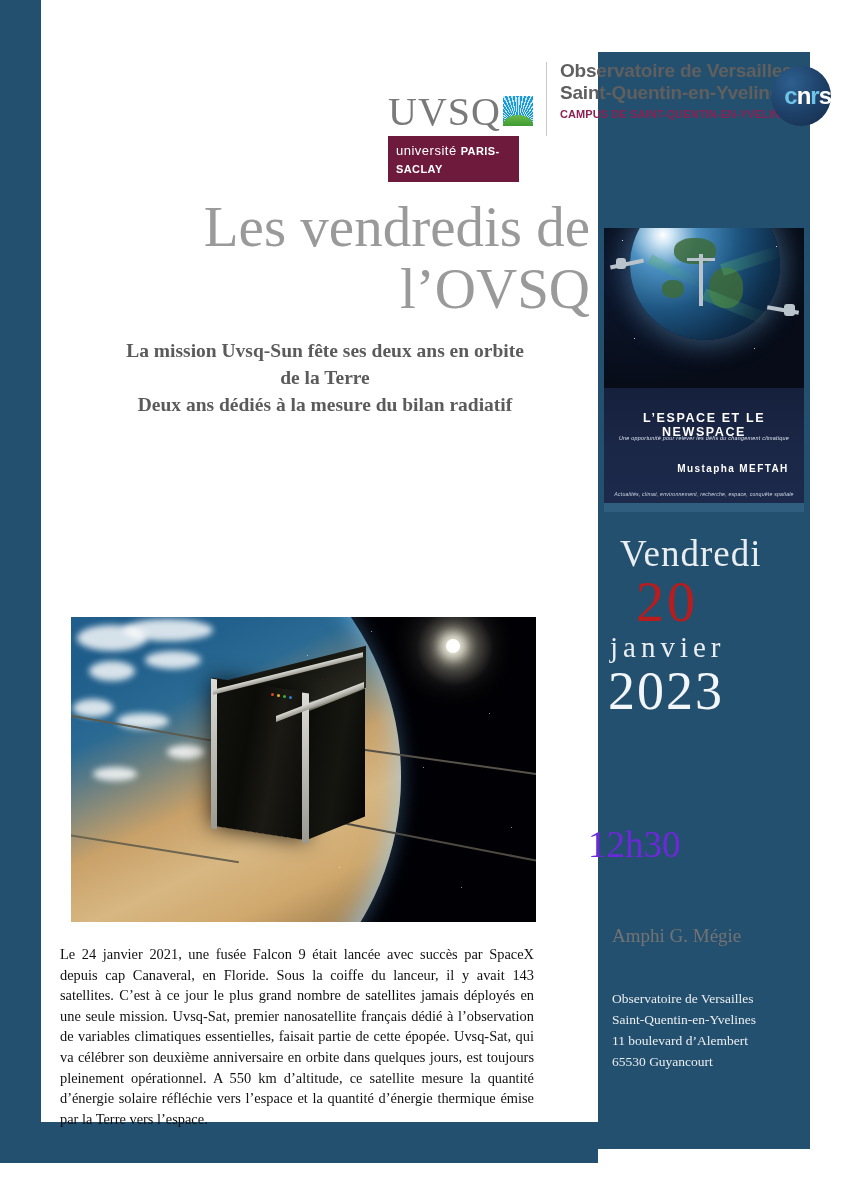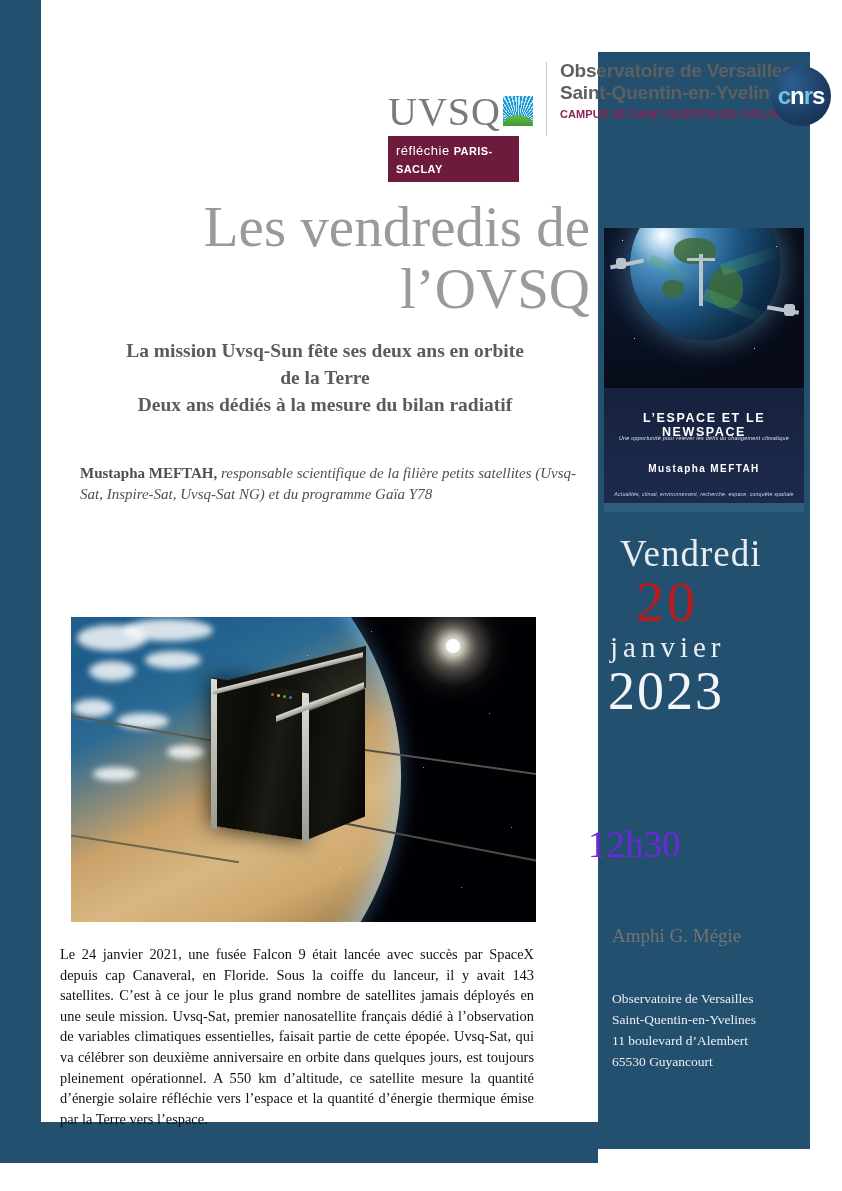--- a/index.html
+++ b/index.html
@@ -35,21 +35,21 @@
   .vrule{position:absolute;left:158px;top:2px;width:1px;height:74px;background:#c9c9c9;}
 
   .obs-block{position:absolute;left:172px;top:0px;width:240px;}
   .obs-l1,.obs-l2{font-family:"Liberation Sans",sans-serif;font-weight:700;font-size:19px;
                   color:#5f5f5f;line-height:22px;letter-spacing:-.2px;}
   .obs-l3{font-family:"Liberation Sans",sans-serif;font-weight:700;font-size:11px;
           color:#8c2152;letter-spacing:.1px;margin-top:4px;}
 
   .cnrs{position:absolute;left:383px;top:6px;width:60px;height:60px;border-radius:50%;
         background:radial-gradient(circle at 34% 28%, #2d5f8f 0%, #1d3f66 55%, #142b49 100%);
-        display:flex;align-items:center;justify-content:center;}
+        display:flex;align-items:center;justify-content:flex-end;}
   .cnrs span{font-family:"Liberation Sans",sans-serif;font-weight:700;font-size:24px;
              color:#ffffff;letter-spacing:-1px;}
   .cnrs .hl{color:#6fc3e8;}
 
   
   .title{position:absolute;left:120px;top:196px;width:470px;text-align:right;
          font-family:"Liberation Serif",serif;font-size:57px;line-height:62px;
          color:#9a9a9a;letter-spacing:0px;}
 
   
@@ -79,21 +79,21 @@
            transform-origin:left center;}
   .bk-star{position:absolute;width:1px;height:1px;background:#ffffff;opacity:.8;}
   .bk-title{position:absolute;left:0;top:183px;width:200px;text-align:center;
             font-family:"Liberation Sans",sans-serif;font-weight:700;font-size:12.5px;
             letter-spacing:1.6px;color:#ffffff;}
   .bk-sub{position:absolute;left:10px;top:207px;width:180px;text-align:center;
           font-family:"Liberation Sans",sans-serif;font-style:italic;font-size:5.4px;
           letter-spacing:.25px;color:#dbe3ee;}
   .bk-author{position:absolute;left:0;top:235px;width:200px;text-align:center;
              font-family:"Liberation Sans",sans-serif;font-weight:700;font-size:10px;
-             letter-spacing:1.4px;color:#ffffff;}
+             letter-spacing:1.4px;color:#ffffff;padding-left:29px;}
   .bk-kw{position:absolute;left:8px;top:263px;width:184px;text-align:center;
          font-family:"Liberation Sans",sans-serif;font-style:italic;font-size:5.2px;
          letter-spacing:.2px;color:#cdd6e4;}
   .bk-foot{position:absolute;left:0;top:275px;width:200px;height:9px;background:#2f5e7e;}
 
   
   .rc{position:absolute;color:#ffffff;font-family:"Liberation Serif",serif;text-align:left;}
   .rc-vendredi{left:612px;top:532px;font-size:37px;letter-spacing:1px;color:#e9eef2;margin-left:8px;}
   .rc-day{left:636px;top:570px;font-size:56px;letter-spacing:3px;color:#b91c1c;}
   .rc-month{left:610px;top:631px;font-size:29px;letter-spacing:5px;color:#e9eef2;}
@@ -145,21 +145,21 @@
 <div class="page-white"></div>
 <div class="frame-right-col"></div>
 
 <div class="logo-row">
 
   <div class="uvsq-block">
     <div style="white-space:nowrap;">
       <span class="uvsq-word">UVSQ</span><span class="uvsq-sun"></span>
     </div>
     <div class="uvsq-bar">
-      <span class="u1">réfléchie</span>
+      <span class="u1">université</span>
       <span class="u2">PARIS-SACLAY</span>
     </div>
   </div>
 
   <div class="vrule"></div>
 
   <div class="obs-block">
     <div class="obs-l1">Observatoire de Versailles</div>
     <div class="obs-l2">Saint-Quentin-en-Yvelines</div>
     <div class="obs-l3">CAMPUS DE SAINT-QUENTIN-EN-YVELINES</div>
@@ -175,23 +175,20 @@
   <div>l’OVSQ</div>
 </div>
 
 <div class="subtitle">
   <div>La mission Uvsq-Sun fête ses deux ans en orbite</div>
   <div>de la Terre</div>
   <div>Deux ans dédiés à la mesure du bilan radiatif</div>
 </div>
 
 <div class="speakers">
-  <div>
-    <b>Mustapha MEFTAH,</b><i> responsable scientifique de la filière petits satellites (Uvsq-Sat, Inspire-Sat, Uvsq-Sat NG) et du programme Gaïa Y78</i>
-  </div>
 </div>
 
 <div class="book">
   <div class="bk-space">
     <div class="bk-earth"></div>
     <div class="bk-land" style="left:70px;top:10px;width:42px;height:26px;"></div>
     <div class="bk-land" style="left:105px;top:40px;width:34px;height:40px;"></div>
     <div class="bk-land" style="left:58px;top:52px;width:22px;height:18px;"></div>
     <div class="bk-beam" style="left:46px;top:26px;width:58px;height:10px;transform:rotate(26deg);"></div>
     <div class="bk-beam" style="left:118px;top:36px;width:62px;height:12px;transform:rotate(-18deg);"></div>

